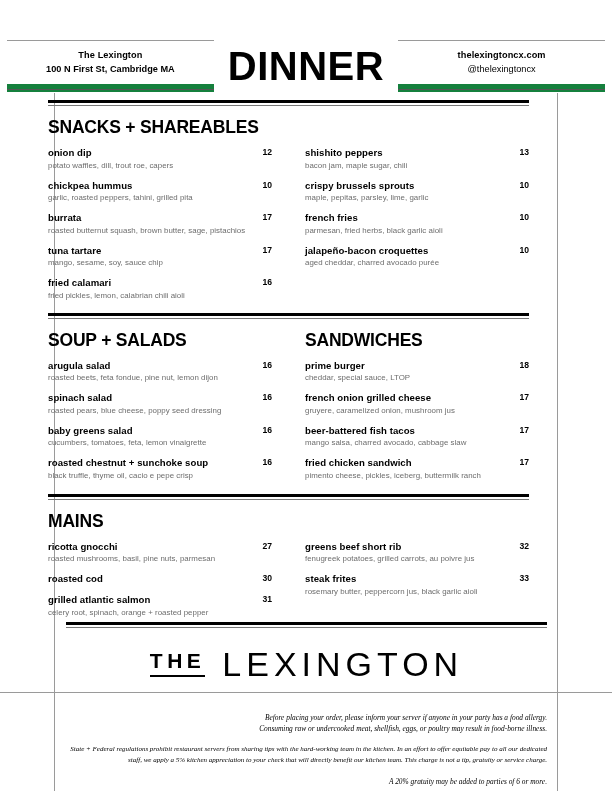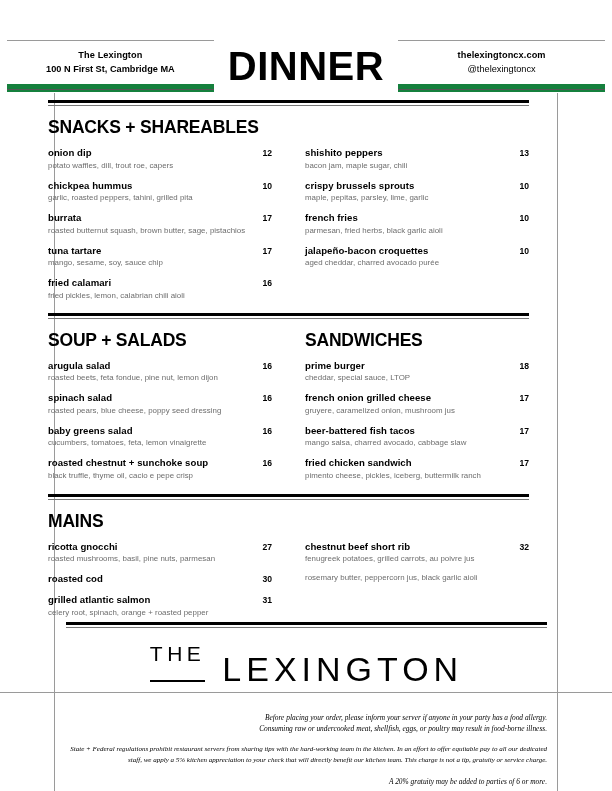--- a/index.html
+++ b/index.html
@@ -118,21 +118,21 @@
     display: flex;
     gap: 33px;
   }
   .col { flex: 1 1 0; min-width: 0; }
 
   .item { margin-bottom: 10px; }
   .item:last-child { margin-bottom: 0; }
 
   .item-top {
     display: flex;
-    align-items: flex-end;
+    align-items: flex-start;
     justify-content: space-between;
     gap: 8px;
   }
   .item-name {
     font-size: 9.6px;
     font-weight: bold;
     letter-spacing: .05px;
   }
   .item-price {
     font-size: 8.6px;
@@ -173,23 +173,23 @@
   .logo {
     display: flex;
     align-items: flex-end;
     justify-content: center;
     gap: 17px;
     margin-top: 19px;
   }
   .logo-the {
     font-size: 21px;
     letter-spacing: 4.5px;
-    font-weight: normal;
+    font-weight: bold;
     border-bottom: 2px solid #000;
-    padding-bottom: 16px;
+    padding-bottom: 4px;
     line-height: 1;
     position: relative;
     top: -4px;
   }
   .logo-name {
     font-size: 34px;
     letter-spacing: 5px;
     font-weight: normal;
     line-height: 1;
   }
@@ -426,27 +426,31 @@
             <span class="item-price">31</span>
           </div>
           <div class="item-desc">celery root, spinach, orange + roasted pepper</div>
         </div>
 
       </div>
       <div class="col">
 
         <div class="item">
           <div class="item-top">
-            <span class="item-name">chestnut beef short rib</span>
+            <span class="item-name">greens beef short rib</span>
             <span class="item-price">32</span>
           </div>
           <div class="item-desc">fenugreek potatoes, grilled carrots, au poivre jus</div>
         </div>
 
         <div class="item">
+          <div class="item-top">
+            <span class="item-name">steak frites</span>
+            <span class="item-price">33</span>
+          </div>
           <div class="item-desc">rosemary butter, peppercorn jus, black garlic aioli</div>
         </div>
 
       </div>
     </div>
   </div>
 
 </div>
 
 <div class="logo-wrap">

